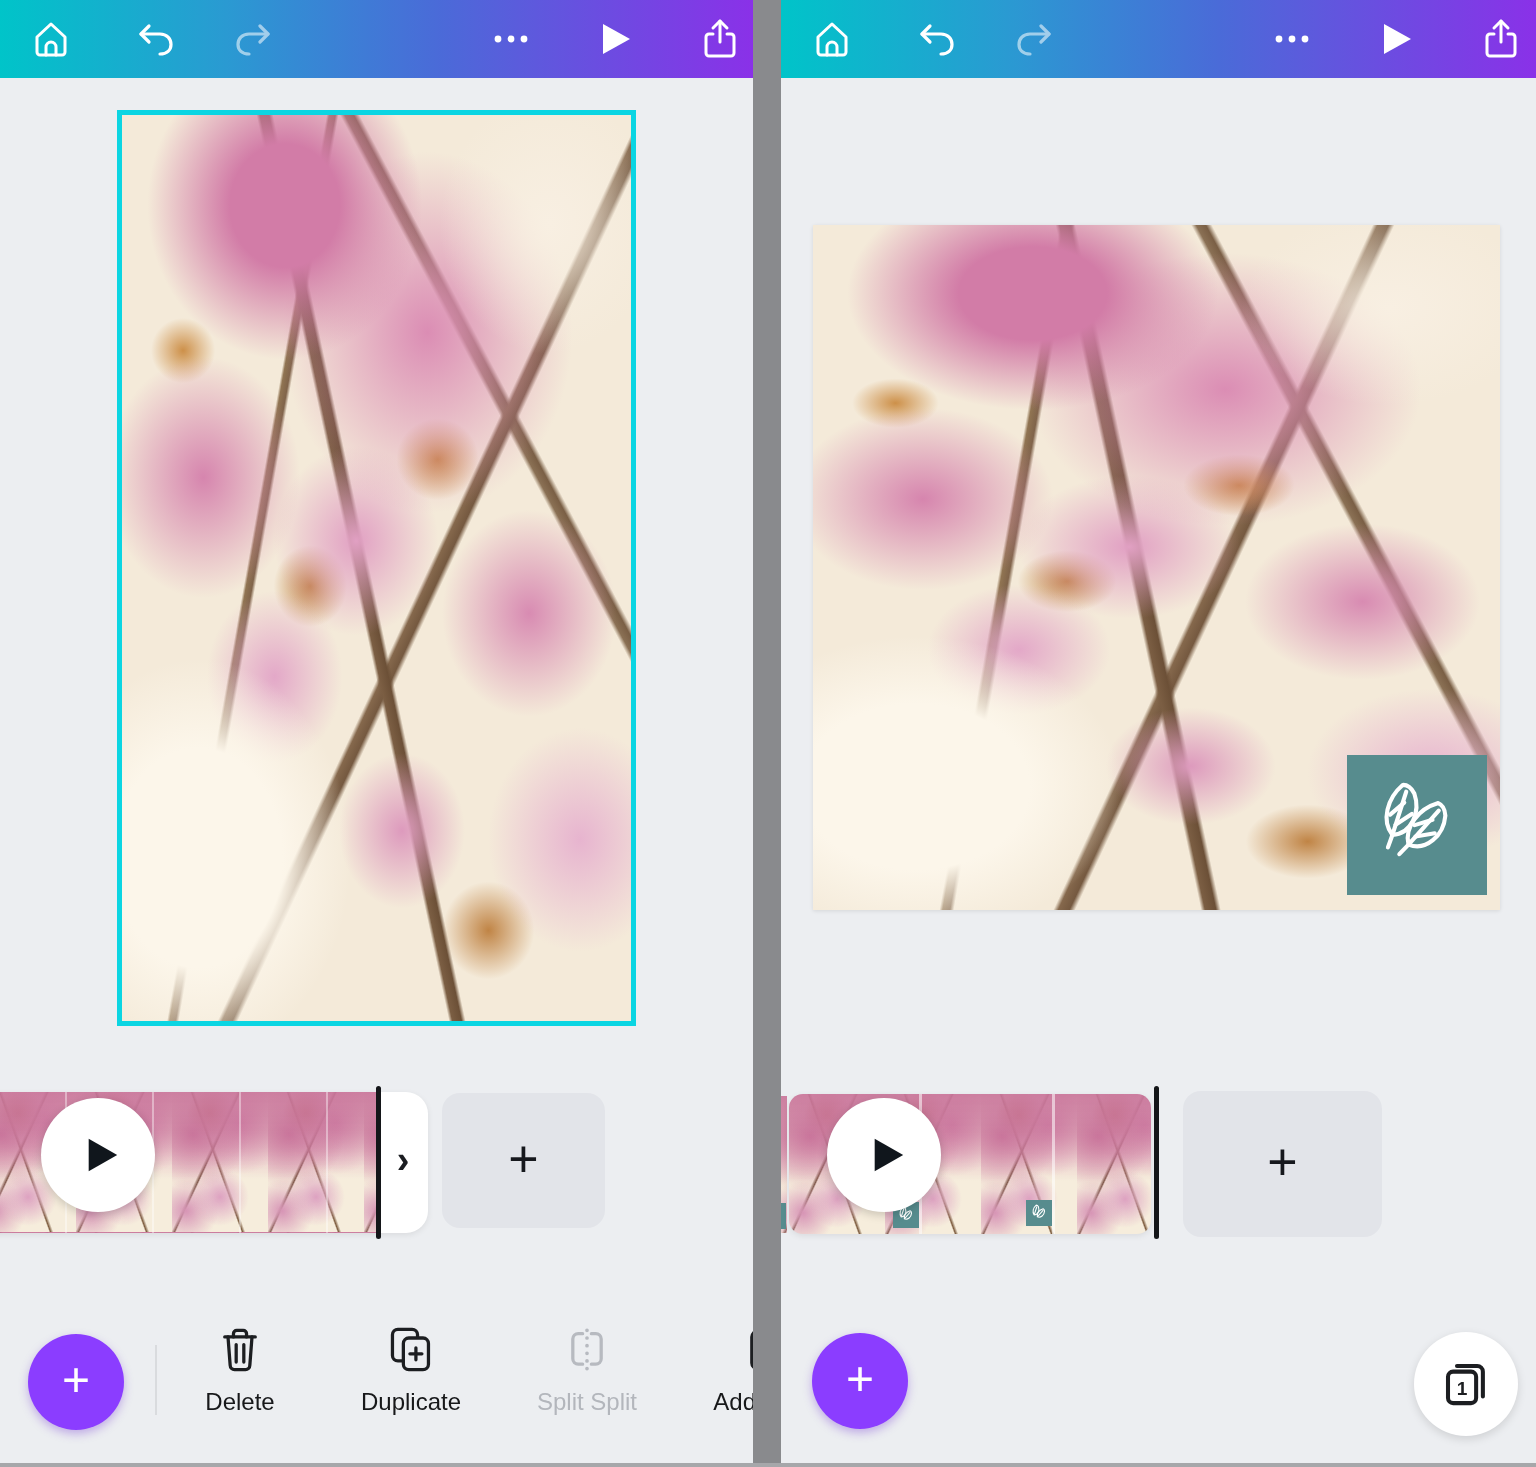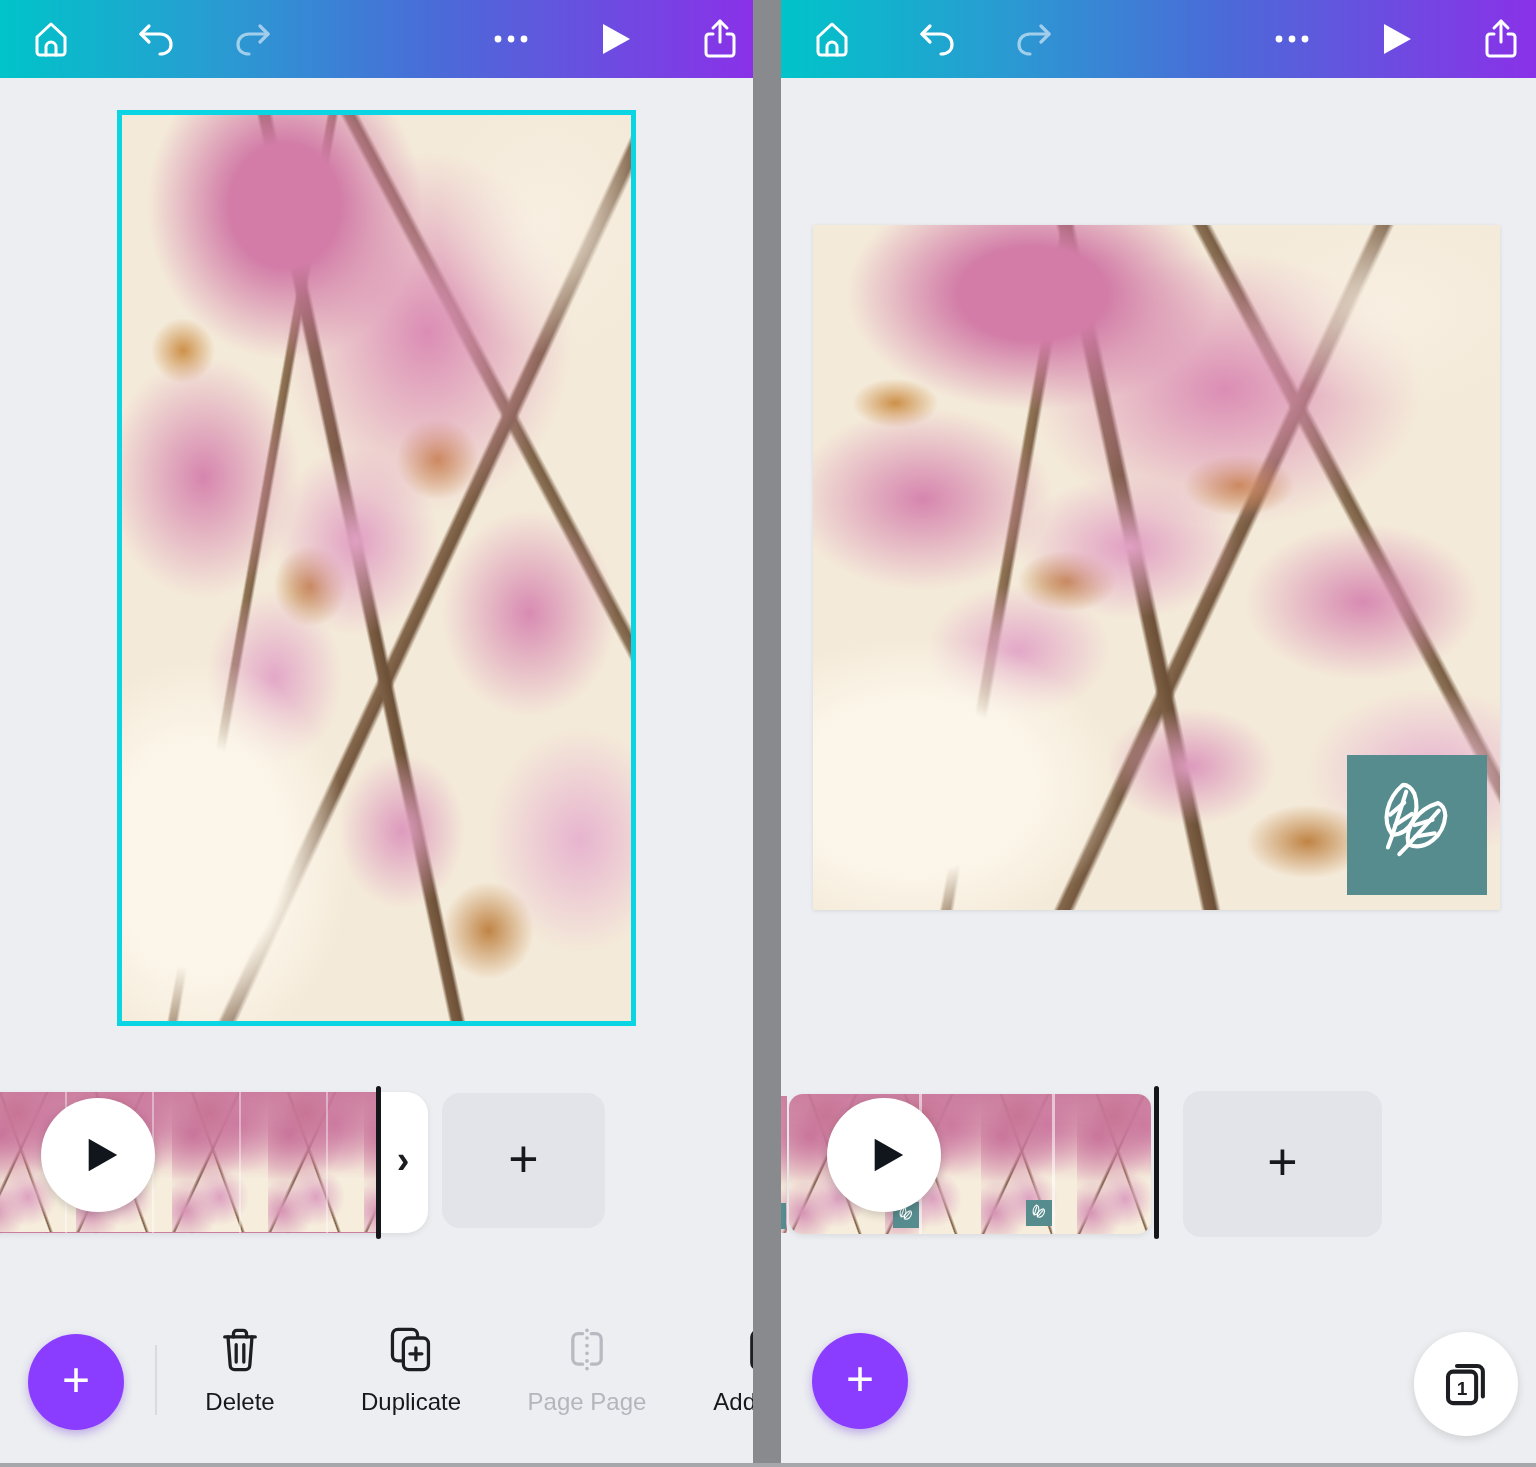--- a/index.html
+++ b/index.html
@@ -223,21 +223,21 @@
       </svg>
       <span class="action-label">Delete</span>
     </div>
 
     <div class="action-item act-split action-disabled">
       <svg viewBox="0 0 40 44" fill="none" stroke="#b7bac0" stroke-width="3" stroke-linecap="round">
         <path d="M16 7 H12 a5 5 0 0 0 -5 5 v18 a5 5 0 0 0 5 5 h4"></path>
         <path d="M24 7 h4 a5 5 0 0 1 5 5 v18 a5 5 0 0 1 -5 5 h-4"></path>
         <path d="M20 4 V40" stroke-dasharray="0 7" stroke-width="3.4"></path>
       </svg>
-      <span class="action-label">Page Page</span>
+      <span class="action-label">Split Split</span>
     </div>
 
     <div class="action-item act-add">
       <svg viewBox="0 0 40 44">
         <rect x="7" y="5" width="26" height="34" rx="5" fill="none" stroke="#1c1e21" stroke-width="3"></rect>
         <path d="M20 15 v14 M13 22 h14" stroke="#1c1e21" stroke-width="3" stroke-linecap="round"></path>
       </svg>
       <span class="action-label">Add Page</span>
     </div>
 

